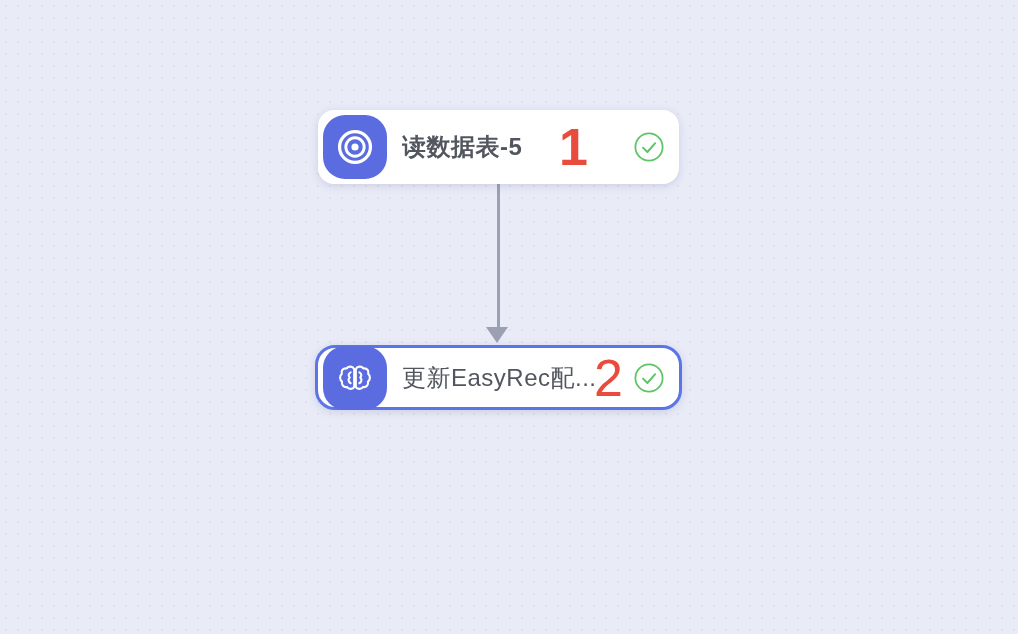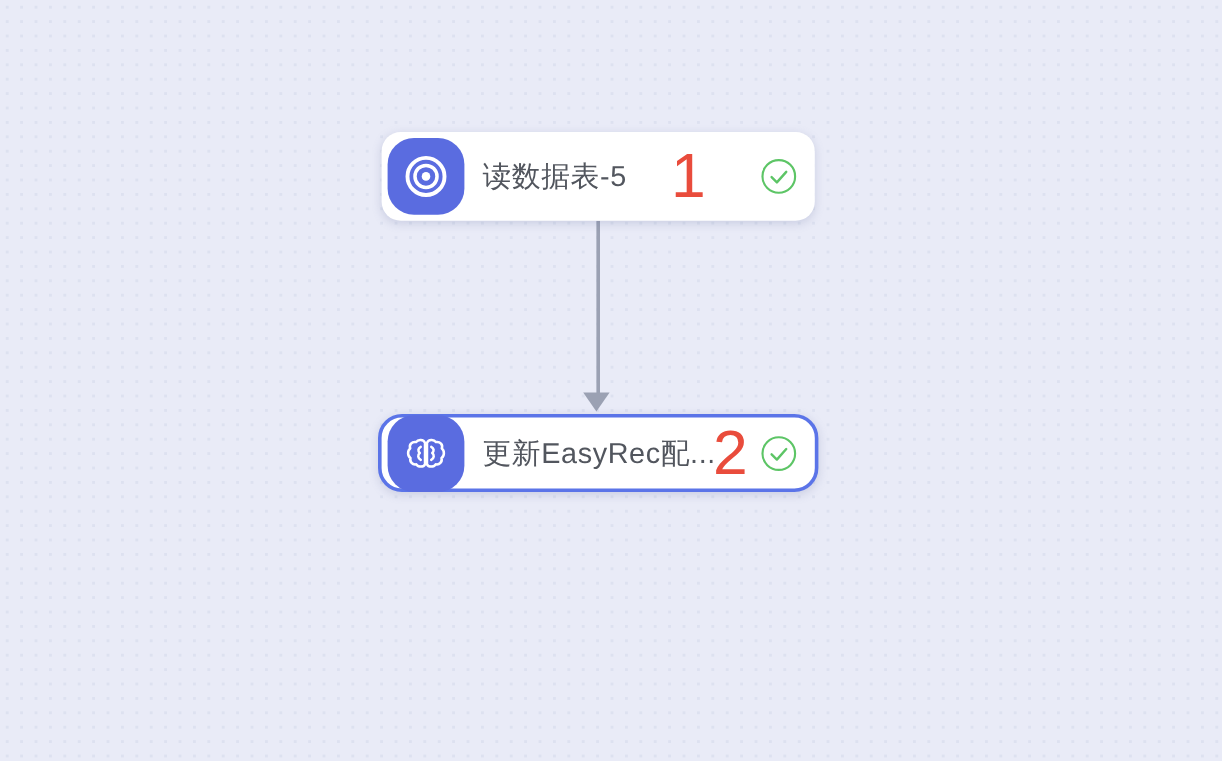--- a/index.html
+++ b/index.html
@@ -32,21 +32,21 @@
 
   
   .node{
     position:absolute;
     width:361px;height:74px;
     background:var(--node-bg,#fff);
     border-radius:16px;
     display:flex;align-items:center;
     box-shadow:0 2px 8px rgba(100,110,160,.22);
   }
-  .node--1{left:318px;top:110px;}
+  .node--1{left:318px;top:110px;font-weight:bold;}
   .node--2{
     left:315px;top:345px;
     width:367px;height:65px;
     box-sizing:border-box;
     border:3px solid var(--selected-border,#5b74e8);
     border-radius:20px;
   }
   .node-icon{
     flex:none;
     width:64px;height:64px;

